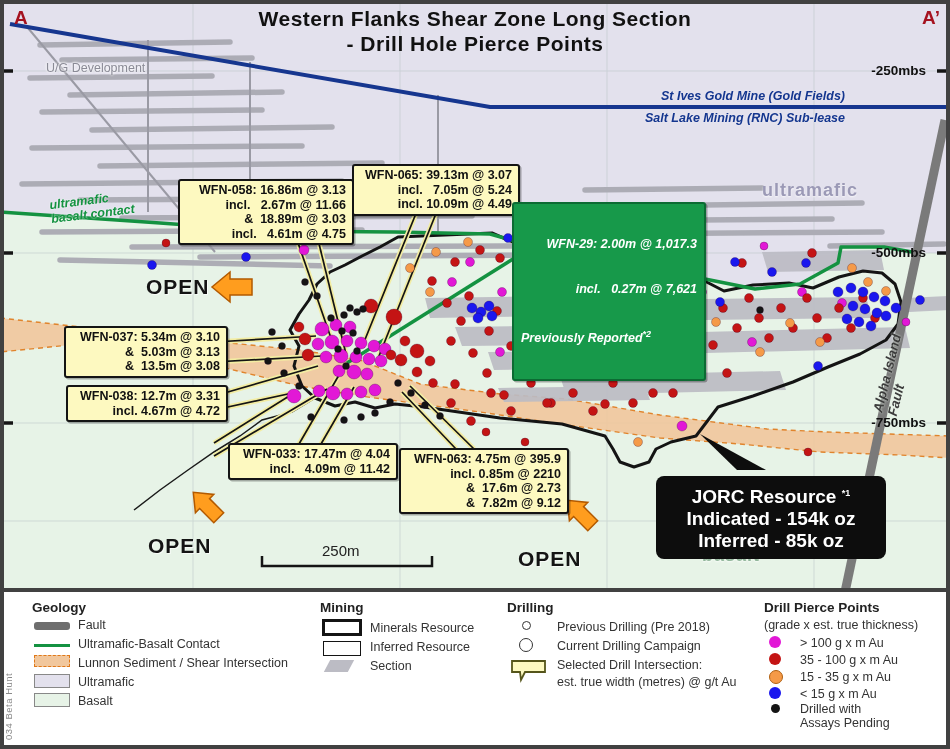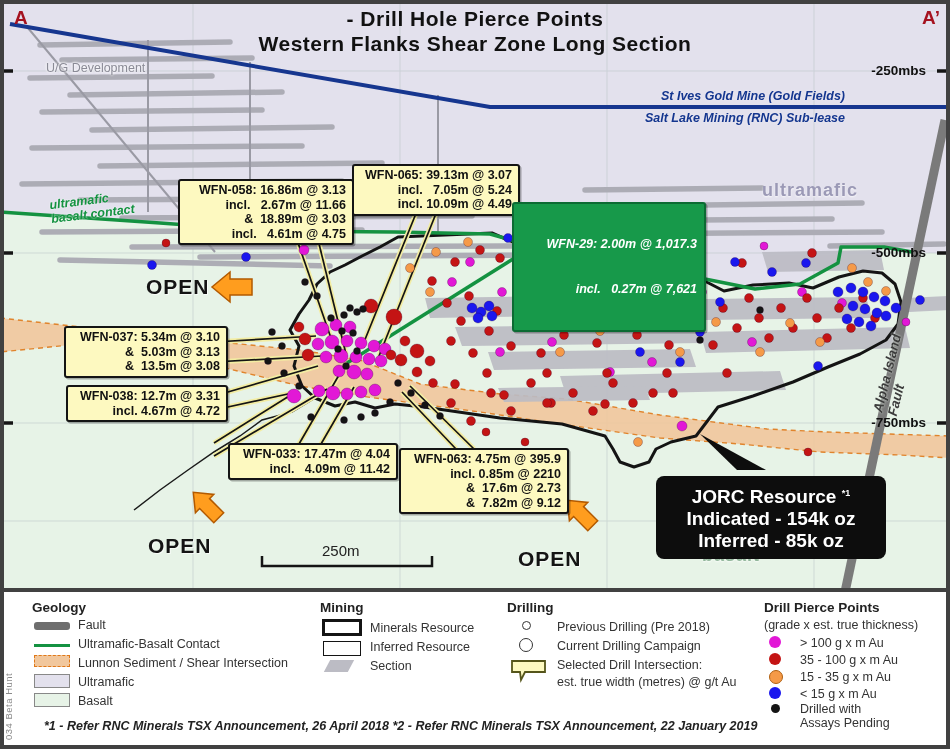--- a/index.html
+++ b/index.html
@@ -392,22 +392,22 @@
     <rect x="0" y="588" width="950" height="4" fill="#414141"></rect>
 
     <g fill="#ff9d1e" stroke="#b35a00" stroke-width="1.5">
       <path d="M252,279 L230,279 L230,272 L212,287 L230,302 L230,295 L252,295 Z"></path>
       <path transform="translate(188,492) rotate(45 18 13)" d="M36,6 L16,6 L16,0 L0,13 L16,26 L16,20 L36,20 Z"></path>
       <path transform="translate(562,500) rotate(45 18 13)" d="M36,6 L16,6 L16,0 L0,13 L16,26 L16,20 L36,20 Z"></path>
     </g>
   </svg>
 
   <div class="abs ttl">
+    <div>Western Flanks Shear Zone Long Section</div>
     <div>- Drill Hole Pierce Points</div>
-    <div>Western Flanks Shear Zone Long Section</div>
   </div>
   <div class="abs alab" style="left:14px;top:7px;z-index:20;">A</div>
   <div class="abs alab" style="right:10px;top:7px;z-index:20;">A’</div>
 
   <div class="abs depth" style="right:24px;top:63px;">-250mbs</div>
   <div class="abs depth" style="right:24px;top:245px;">-500mbs</div>
   <div class="abs depth" style="right:24px;top:415px;">-750mbs</div>
 
   <div class="abs glab" style="left:46px;top:61px;">U/G Development</div>
   <div class="abs blab" style="right:105px;top:89px;">St Ives Gold Mine (Gold Fields)</div>
@@ -440,20 +440,21 @@
   <div class="co" style="left:228px;top:443px;width:154px;">WFN-033: 17.47m @ 4.04
 incl.   4.09m @ 11.42</div>
   <div class="co" style="left:399px;top:448px;width:154px;">WFN-063: 4.75m @ 395.9
 incl. 0.85m @ 2210
 &amp;  17.6m @ 2.73
 &amp;  7.82m @ 9.12</div>
 
   <div class="greenbox" style="left:512px;top:202px;width:176px;">
     <div class="l">WFN-29: 2.00m @ 1,017.3</div>
     <div class="l">incl.   0.27m @ 7,621</div>
+    <div class="l left"><span>Previously Reported</span><sup>*2</sup></div>
   </div>
 
   <div class="jorc" style="left:656px;top:464px;width:214px;margin-top:12px;">
     <div class="t"><span>JORC Resource</span> <sup>*1</sup></div>
     <div class="r">Indicated - 154k oz</div>
     <div class="r">Inferred - 85k oz</div>
   </div>
 
   <div class="legend">
 
@@ -496,17 +497,16 @@
     <div class="li" style="left:796px;top:61px;">35 - 100 g x m Au</div>
     <div class="sw" style="left:765px;top:78px;width:12px;height:12px;border-radius:50%;background:#f59a48;border:1px solid #b06010;"></div>
     <div class="li" style="left:796px;top:78px;">15 - 35 g x m Au</div>
     <div class="sw" style="left:765px;top:95px;width:12px;height:12px;border-radius:50%;background:#1a17ee;"></div>
     <div class="li" style="left:796px;top:95px;">&lt; 15 g x m Au</div>
     <div class="sw" style="left:767px;top:112px;width:9px;height:9px;border-radius:50%;background:#141414;"></div>
     <div class="li" style="left:796px;top:110px;">Drilled with
 Assays Pending</div>
   </div>
 
-  <div class="foot">*1 - Refer RNC Minerals TSX Announcement, 26 April 2018  *2 - Refer RNC Minerals TSX Announcement, 22 January 2019</div>
   <div class="side">034 Beta Hunt</div>
 
   <div class="frame"></div>
 </div>
 
 </body></html>

